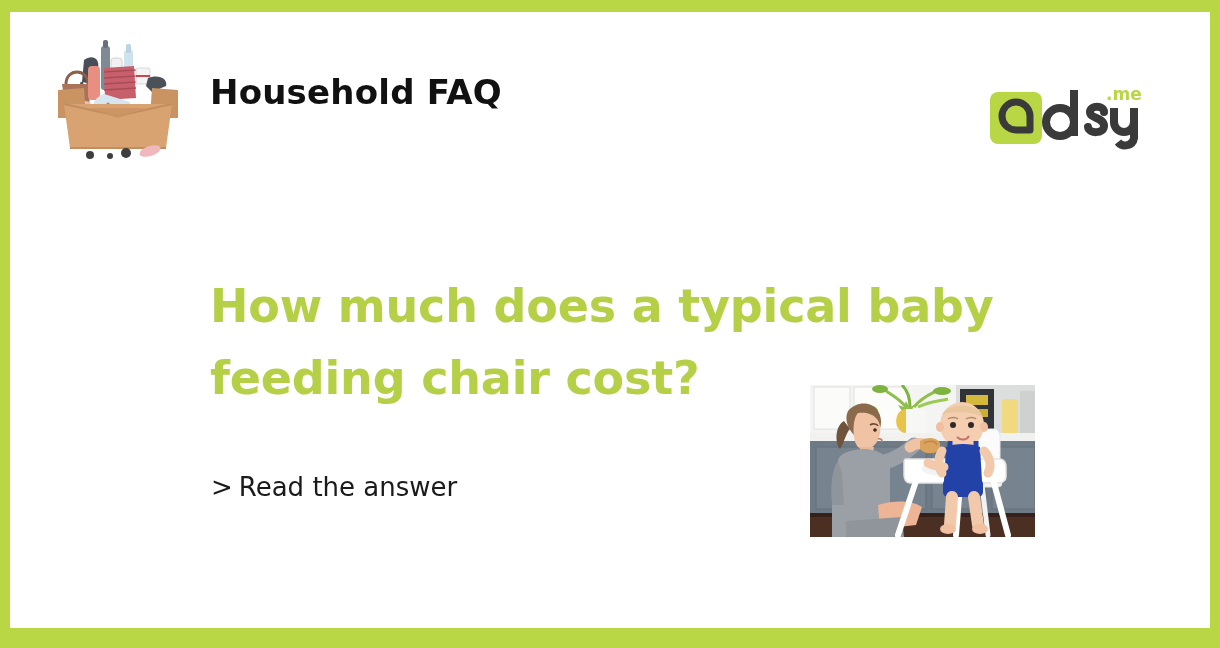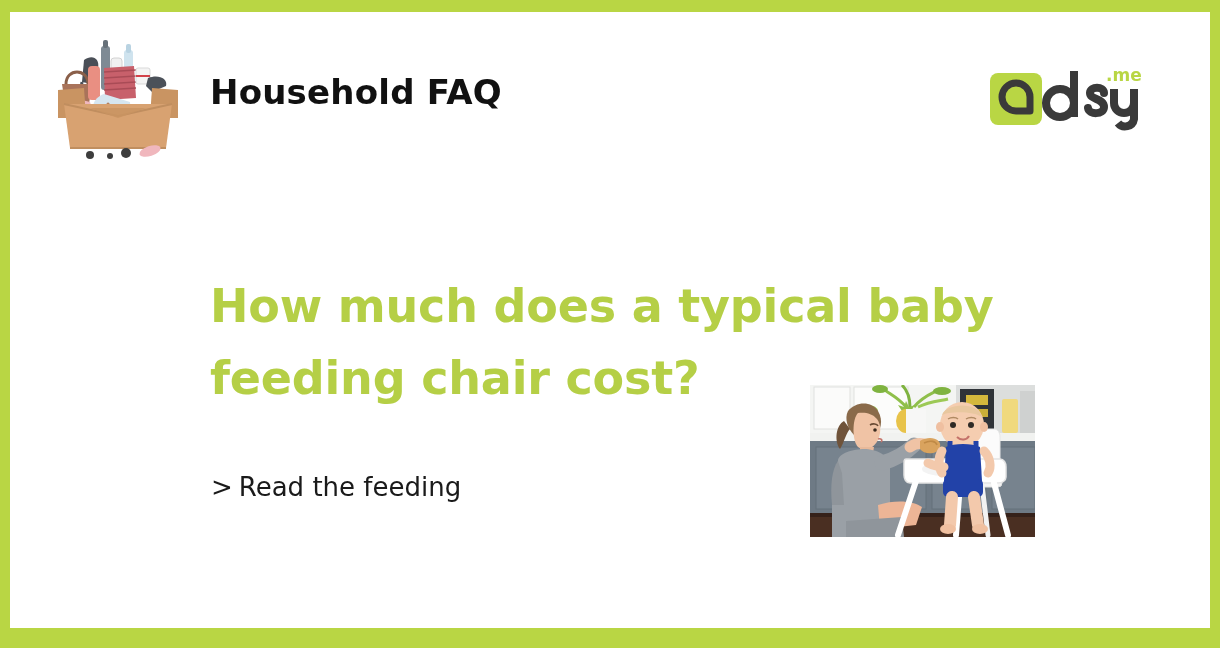--- a/index.html
+++ b/index.html
@@ -56,21 +56,21 @@
     font-weight: bold;
     color: #111111;
     letter-spacing: 0.2px;
     white-space: nowrap;
   }
 
   
   .logo {
     position: absolute;
     right: 62px;
-    top: 33px;
+    top: 52px;
     width: 160px;
     height: 90px;
   }
 
   
   .headline {
     position: absolute;
     left: 200px;
     top: 258px;
     width: 880px;
@@ -186,21 +186,21 @@
           <path d="M146 48 L146 64 A9 9 0 0 1 130 68" fill="none" stroke="#3a3a3a" stroke-width="8"></path>
 
           <text x="118" y="26" font-family="DejaVu Sans, Liberation Sans, sans-serif" font-size="17" font-weight="bold" fill="#b9d644">.me</text>
         </svg>
       </div>
     </div>
 
     <div class="headline">How much does a typical baby feeding chair cost?</div>
 
     <div class="cta">
-      <span class="chevron">&gt;</span><span>Read the feeding</span>
+      <span class="chevron">&gt;</span><span>Read the answer</span>
     </div>
 
     <div class="photo">
       <svg width="225" height="152" viewBox="0 0 225 152" xmlns="http://www.w3.org/2000/svg">
         <defs>
           <clipPath id="pclip">
               <rect x="0" y="0" width="225" height="152"></rect>
             </clipPath>
         </defs>
         <g clip-path="url(#pclip)">

